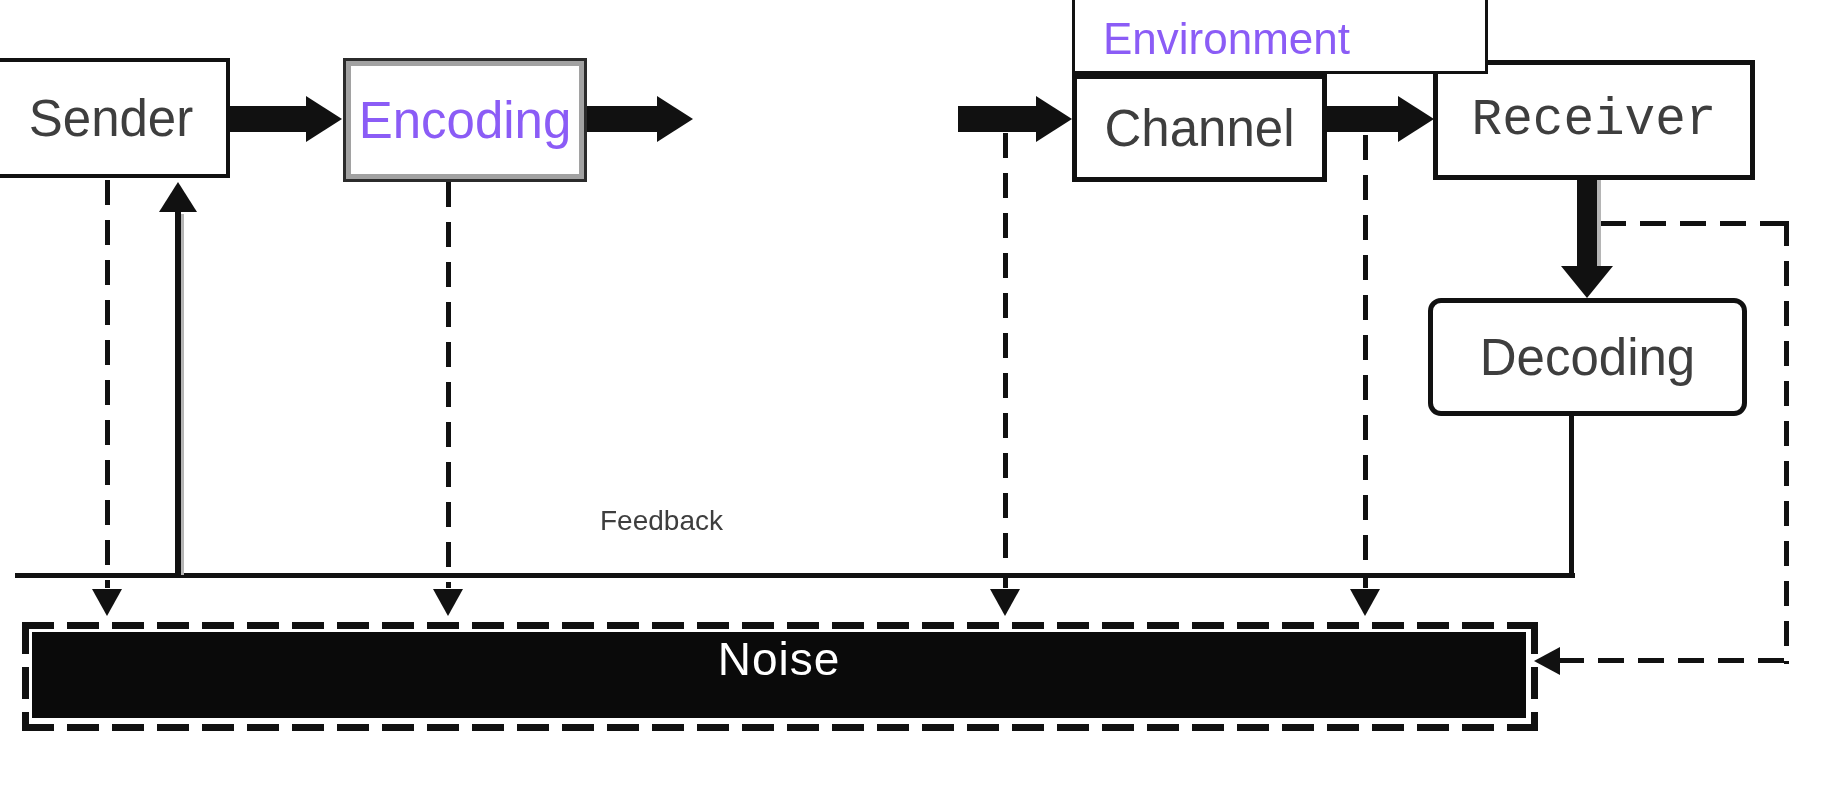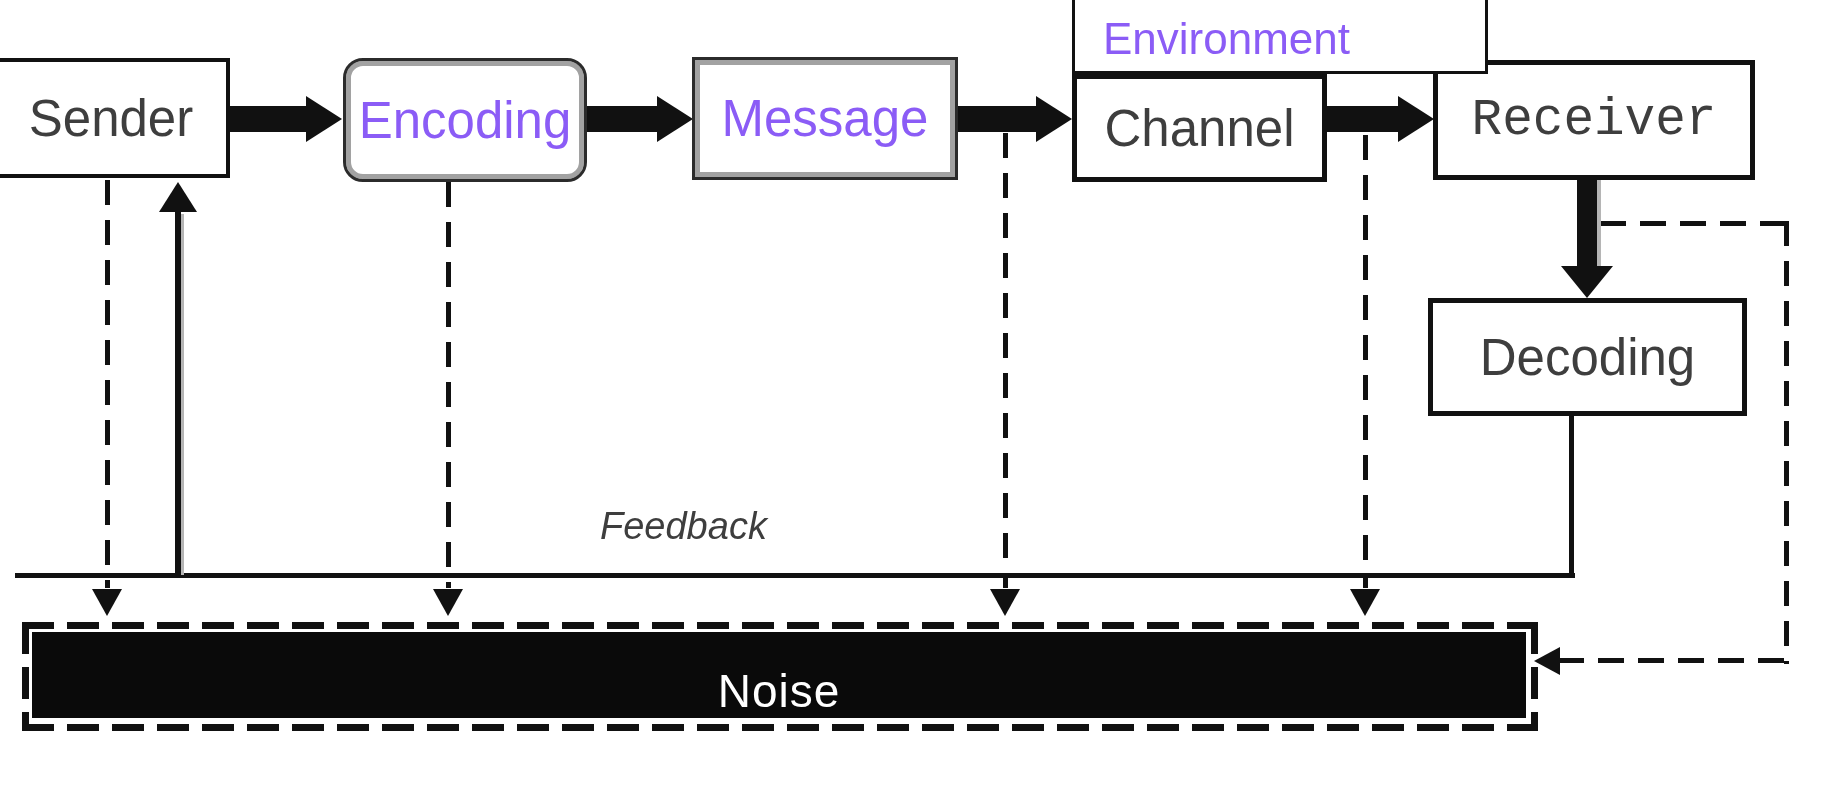--- a/index.html
+++ b/index.html
@@ -30,24 +30,24 @@
   .ndashh{position:absolute;height:7px;background:repeating-linear-gradient(90deg,var(--ink) 0 32px,transparent 32px 45px);}
   .ndashv{position:absolute;width:7px;background:repeating-linear-gradient(180deg,var(--ink) 0 32px,transparent 32px 45px);}
   .tri{position:absolute;width:0;height:0;}
   .stem{position:absolute;background:var(--ink);}
   .shadow{position:absolute;background:#b5b5b5;}
   .head-right{border-top:23px solid transparent;border-bottom:23px solid transparent;border-left:36px solid var(--ink);}
   .head-up{border-left:19px solid transparent;border-right:19px solid transparent;border-bottom:30px solid var(--ink);}
   .head-down-big{border-left:26px solid transparent;border-right:26px solid transparent;border-top:32px solid var(--ink);}
   .head-down-sm{border-left:15px solid transparent;border-right:15px solid transparent;border-top:27px solid var(--ink);}
   .head-left{border-top:14px solid transparent;border-bottom:14px solid transparent;border-right:26px solid var(--ink);}
-  .floating-label{position:absolute;font-size:38px;color:var(--soft);white-space:nowrap;font-style:italic;}
+  .floating-label{position:absolute;font-size:28px;color:var(--soft);white-space:nowrap;}
   #noise-bar{
     position:absolute;left:32px;top:632px;width:1494px;height:86px;
-    background:var(--noise-bg);display:flex;align-items:flex-end;justify-content:center;
+    background:var(--noise-bg);display:flex;align-items:flex-start;justify-content:center;
   }
   #noise-bar .lbl{font-size:46px;color:var(--noise-text);letter-spacing:1px;}
 </style>
 </head>
 <body>
 
 <div id="canvas">
 
   <div class="hline" style="left:15px;top:573px;width:1560px;height:5px;"></div>
   <div class="vline" style="left:1569px;top:416px;width:5px;height:160px;"></div>
@@ -86,41 +86,38 @@
   <div class="tri head-right" style="left:1398px;top:96px;"></div>
 
   <div class="stem" style="left:1577px;top:180px;width:20px;height:88px;"></div>
   <div class="shadow" style="left:1597px;top:180px;width:4px;height:88px;"></div>
   <div class="tri head-down-big" style="left:1561px;top:266px;"></div>
 
   <div class="box" style="left:-8px;top:58px;width:238px;height:120px;">
     <span class="lbl">Sender</span>
   </div>
 
-  <div class="box framed crisp" style="left:343px;top:58px;width:244px;height:124px;border-radius:20px;">
+  <div class="box framed crisp" style="left:343px;top:58px;width:244px;height:124px;">
     <span class="lbl">Encoding</span>
   </div>
 
-  <div class="box framed crisp" style="left:692px;top:57px;width:266px;height:123px;">
-    <span class="lbl">Message</span>
-  </div>
 
   <div class="box" style="left:1072px;top:74px;width:255px;height:108px;border-width:5px;align-items:center;">
     <span class="lbl">Channel</span>
   </div>
 
   <div class="box" style="left:1433px;top:60px;width:322px;height:120px;border-width:5px;font-family:Liberation Mono, monospace;">
     <span class="lbl">Receiver</span>
   </div>
 
   <div class="box crisp" style="left:1072px;top:-10px;width:416px;height:84px;border-width:3px;justify-content:flex-start;padding:14px 0 0 28px;">
     <span class="lbl" style="font-size:44px;">Environment</span>
   </div>
 
-  <div class="box" style="left:1428px;top:298px;width:319px;height:118px;border-width:5px;">
+  <div class="box" style="left:1428px;top:298px;width:319px;height:118px;border-width:5px;border-radius:13px;">
     <span class="lbl">Decoding</span>
   </div>
 
   <div class="floating-label" style="left:600px;top:505px;">Feedback</div>
 
   <div class="ndashh" style="left:22px;top:622px;width:1516px;"></div>
   <div class="ndashh" style="left:22px;top:724px;width:1516px;"></div>
   <div class="ndashv" style="left:22px;top:622px;height:109px;"></div>
   <div class="ndashv" style="left:1531px;top:622px;height:109px;"></div>
   <div id="noise-bar">

